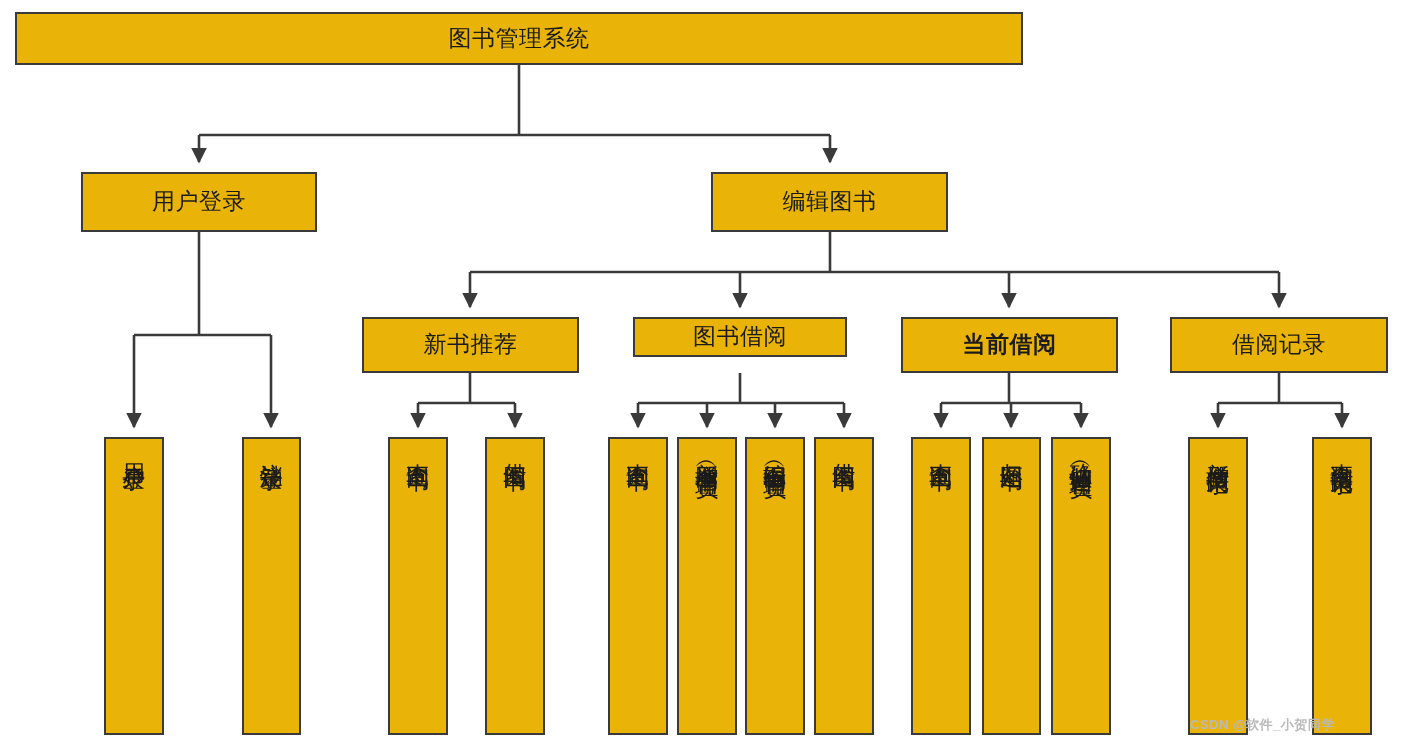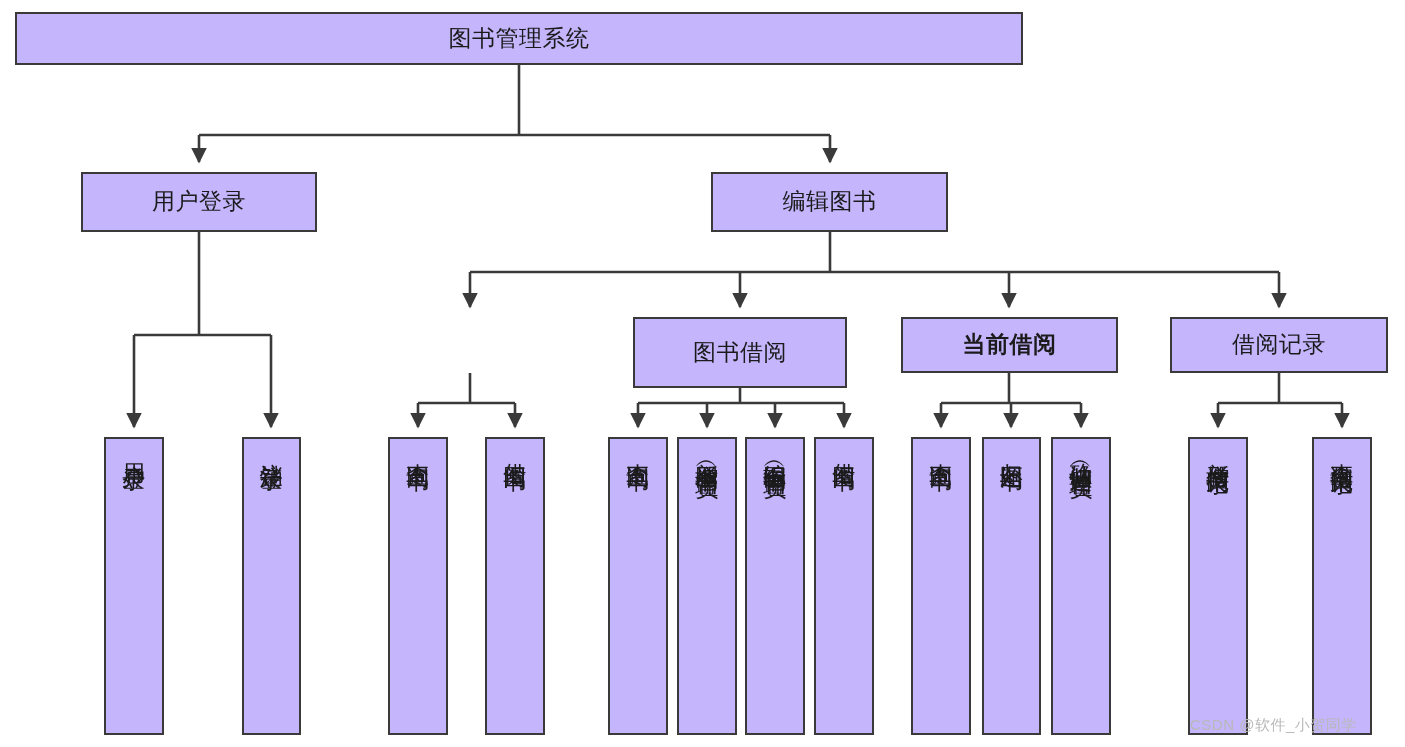--- a/index.html
+++ b/index.html
@@ -20,21 +20,21 @@
   #diagram-svg {
     position: absolute;
     left: 0;
     top: 0;
     width: 1405px;
     height: 747px;
   }
   .node-box {
     position: absolute;
     box-sizing: border-box;
-    background: #c4b5fd;
+    background: #eab308;
     border: 2px solid #3a3a3a;
     display: flex;
     align-items: center;
     justify-content: center;
     overflow: hidden;
   }
   .node-label-h {
     font-size: 23px;
     color: #1b1b1b;
     line-height: 1.1;
@@ -52,24 +52,25 @@
   }
   .leaf-box {
     align-items: flex-start;
     justify-content: center;
   }
   .leaf-box .node-label-v {
     margin-top: 6px;
   }
   .watermark {
     position: absolute;
-    font-size: 15px;
+    font-size: 13px;
     color: #b9b9b9;
     white-space: nowrap;
     letter-spacing: 0.5px;
+    font-weight: bold;
   }
 </style>
 </head>
 <body>
 
 <div id="canvas">
 
   <svg id="diagram-svg" viewBox="0 0 1405 747" xmlns="http://www.w3.org/2000/svg">
     <defs>
       <marker id="arrow" viewBox="0 0 10 10" refX="9" refY="5" markerWidth="6" markerHeight="6" orient="auto-start-reverse">
@@ -125,21 +126,24 @@
     <span class="node-label-h">图书管理系统</span>
   </div>
 
   <div class="node-box" id="l2-0" style="left: 81px; top: 172px; width: 236px; height: 60px;">
     <span class="node-label-h">用户登录</span>
   </div>
   <div class="node-box" id="l2-1" style="left: 711px; top: 172px; width: 237px; height: 60px;">
     <span class="node-label-h">编辑图书</span>
   </div>
 
-  <div class="node-box" id="l3-1" style="left: 633px; top: 317px; width: 214px; height: 71px;">
+  <div class="node-box" id="l3-0" style="left: 362px; top: 317px; width: 217px; height: 56px;">
+    <span class="node-label-h">新书推荐</span>
+  </div>
+  <div class="node-box" id="l3-1" style="left: 633px; top: 317px; width: 214px; height: 40px;">
     <span class="node-label-h">图书借阅</span>
   </div>
   <div class="node-box" id="l3-2" style="left: 901px; top: 317px; width: 217px; height: 56px; font-weight: bold;">
     <span class="node-label-h">当前借阅</span>
   </div>
   <div class="node-box" id="l3-3" style="left: 1170px; top: 317px; width: 218px; height: 56px;">
     <span class="node-label-h">借阅记录</span>
   </div>
 
   <div class="node-box leaf-box" id="lf-0" style="left: 104px; top: 437px; width: 60px; height: 298px;">

